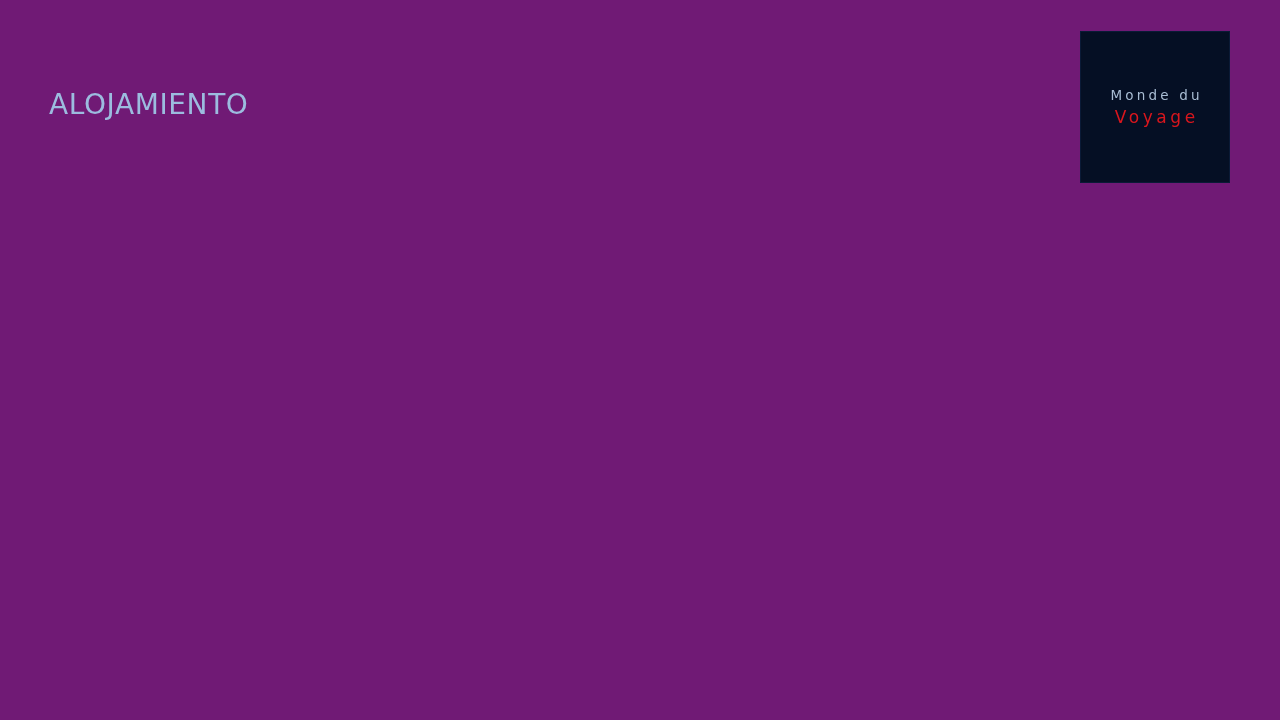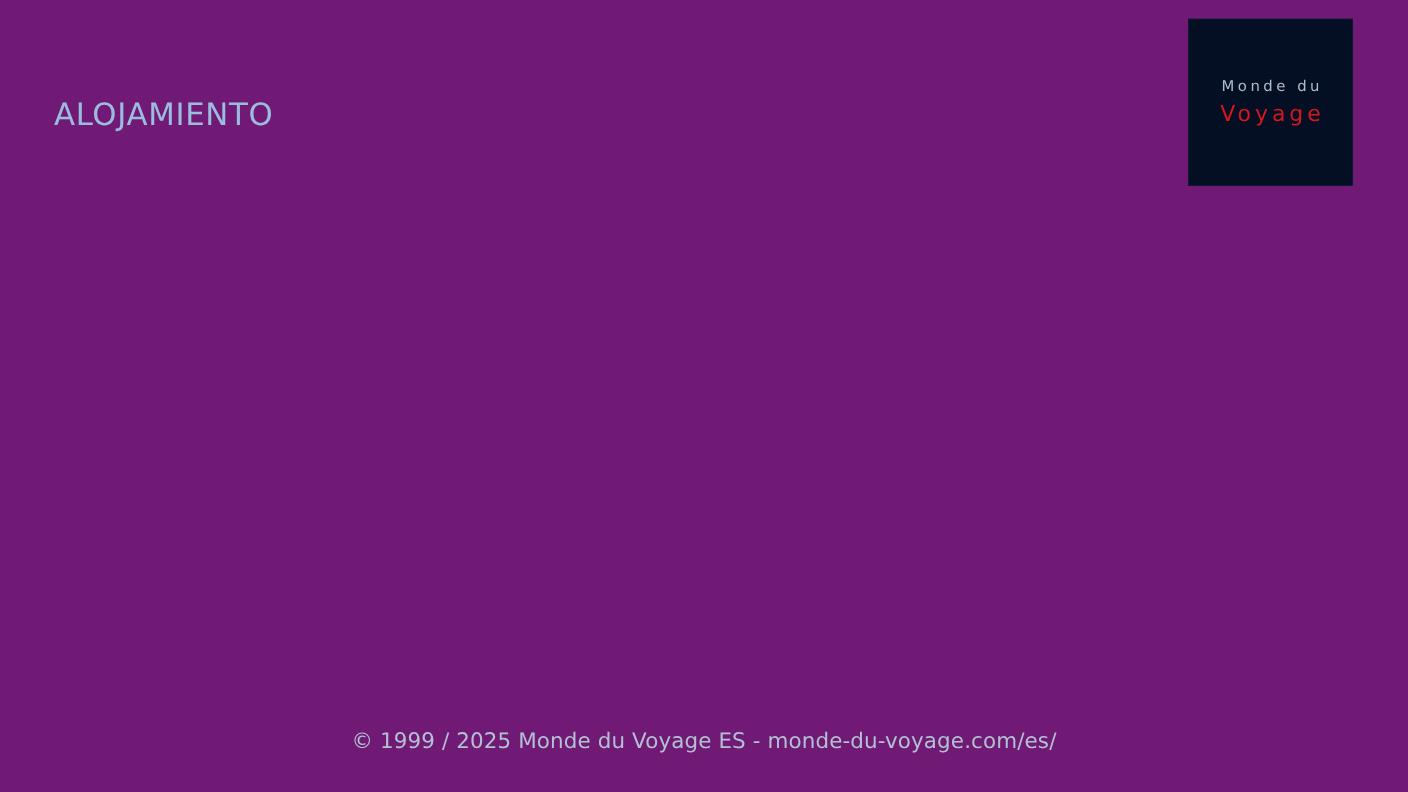--- a/index.html
+++ b/index.html
@@ -33,21 +33,21 @@
     letter-spacing: 0.6px;
     color: #9cbcdf;
     line-height: 1.1;
     white-space: nowrap;
   }
 
   
   .logo-box {
     position: absolute;
     left: 1080px;
-    top: 17px;
+    top: 31px;
     width: 150px;
     height: 152px;
     background: #050f24;
     box-shadow: inset 0 0 0 1px #0a1a36;
     display: flex;
     flex-direction: column;
     align-items: center;
     justify-content: center;
   }
   .logo-line-1 {
@@ -55,21 +55,21 @@
     font-size: 13.5px;
     font-weight: 400;
     letter-spacing: 3.2px;
     color: #a9bdd4;
     text-indent: 3.2px;
     line-height: 1.35;
     white-space: nowrap;
   }
   .logo-line-2 {
     font-family: "DejaVu Sans", sans-serif;
-    font-size: 20px;
+    font-size: 17px;
     font-weight: 400;
     letter-spacing: 3.6px;
     color: #d9161d;
     text-indent: 3.6px;
     line-height: 1.3;
     white-space: nowrap;
     margin-top: 1px;
   }
 
   
@@ -107,15 +107,14 @@
 <div class="slide">
 
   <div class="slide-title">ALOJAMIENTO</div>
 
   <div class="logo-box">
     <div class="logo-line-1">Monde du</div>
     <div class="logo-line-2">Voyage</div>
   </div>
 
 
-  <div class="footer">© 1999 / 2025 Monde du Voyage ES - monde-du-voyage.com/es/</div>
 
 </div>
 
 </body></html>

